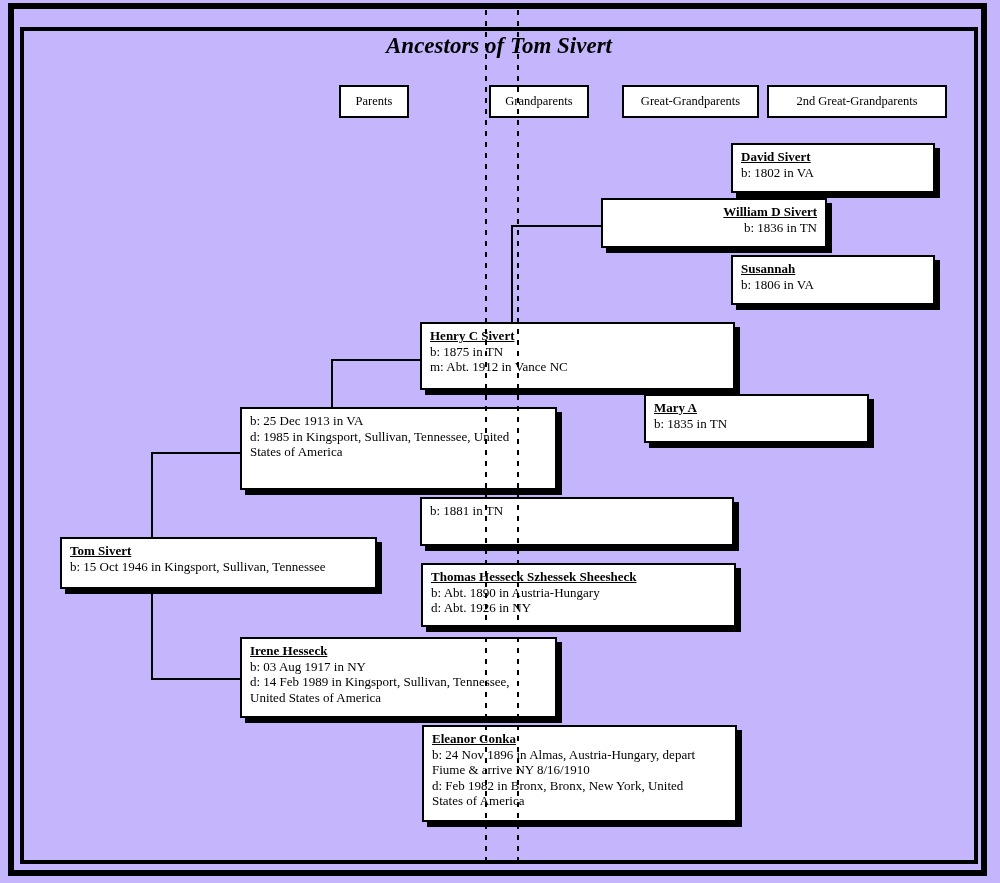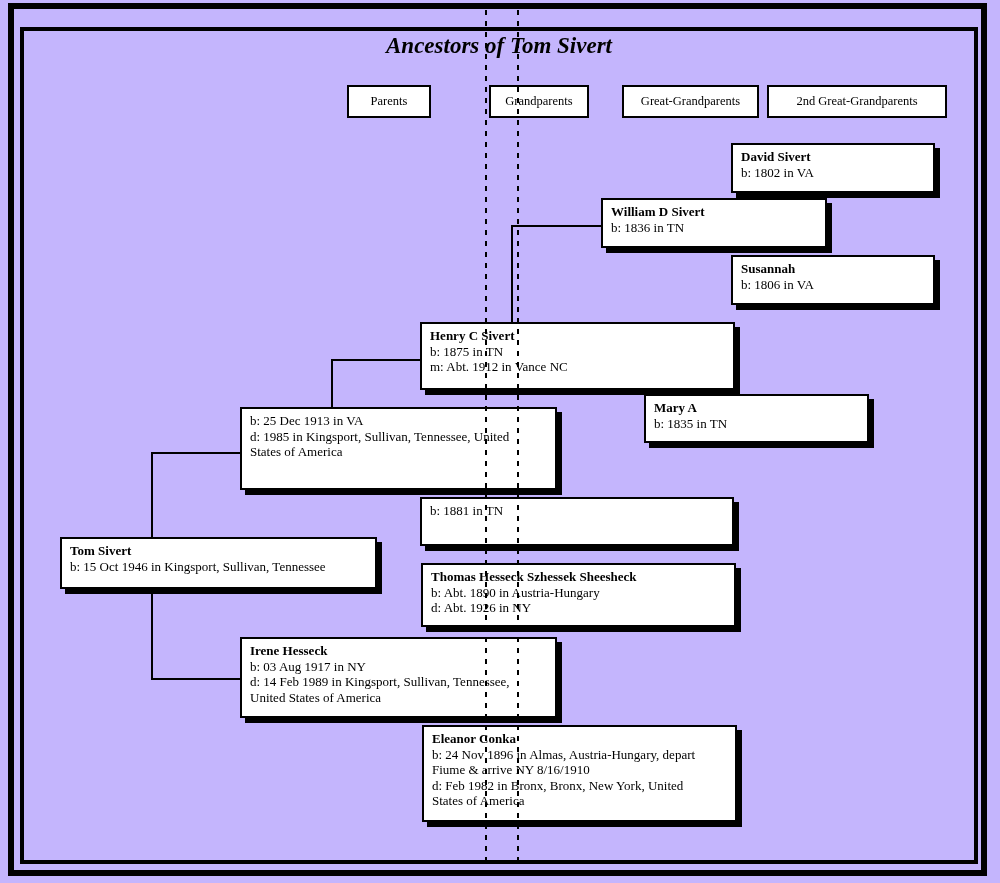--- a/index.html
+++ b/index.html
@@ -16,21 +16,21 @@
   }
   .col-header{
     position:absolute;box-sizing:border-box;border:2px solid #000;background:#fff;
     display:flex;align-items:center;justify-content:center;
     font-size:12.5px;z-index:10;white-space:nowrap;
   }
   .person-box{
     position:absolute;box-sizing:border-box;border:2px solid #000;background:#fff;
     box-shadow:5px 5px 0 0 #000;padding:4px 8px 0 8px;z-index:10;overflow:hidden;
   }
-  .person-name{font-weight:bold;font-size:13px;line-height:15.5px;white-space:nowrap;}
+  .person-name{font-weight:bold;font-size:13px;line-height:15.5px;white-space:nowrap;text-decoration:underline;}
   .person-line{font-size:13px;line-height:15.5px;white-space:nowrap;}
   .connector{position:absolute;background:#000;z-index:5;}
   .page-break{
     position:absolute;top:10px;width:2px;height:858px;z-index:30;
     background:repeating-linear-gradient(to bottom,#000 0 5px,transparent 5px 11px);
   }
 </style>
 </head>
 <body>
 
@@ -42,21 +42,21 @@
       <div class="connector" style="left: 151px; top: 452px; width: 2px; height: 87px;"></div>
       <div class="connector" style="left: 151px; top: 452px; width: 91px; height: 2px;"></div>
       <div class="connector" style="left: 151px; top: 589px; width: 2px; height: 91px;"></div>
       <div class="connector" style="left: 151px; top: 678px; width: 91px; height: 2px;"></div>
       <div class="connector" style="left: 331px; top: 359px; width: 2px; height: 50px;"></div>
       <div class="connector" style="left: 331px; top: 359px; width: 91px; height: 2px;"></div>
       <div class="connector" style="left: 511px; top: 225px; width: 2px; height: 99px;"></div>
       <div class="connector" style="left: 511px; top: 225px; width: 92px; height: 2px;"></div>
     </div>
   <div id="column-layer">
-      <div class="col-header" style="left: 347px; top: 85px; width: 84px; height: 33px;">Parents</div>
+      <div class="col-header" style="left: 339px; top: 85px; width: 70px; height: 33px;">Parents</div>
       <div class="col-header" style="left: 489px; top: 85px; width: 100px; height: 33px;">Grandparents</div>
       <div class="col-header" style="left: 622px; top: 85px; width: 137px; height: 33px;">Great-Grandparents</div>
       <div class="col-header" style="left: 767px; top: 85px; width: 180px; height: 33px;">2nd Great-Grandparents</div>
     </div>
   <div id="person-layer">
       <div class="person-box" style="left: 60px; top: 537px; width: 317px; height: 52px;">
     <div class="person-name">Tom Sivert</div>
   <div class="person-line">b: 15 Oct 1946 in Kingsport, Sullivan, Tennessee</div>
       </div>
       <div class="person-box" style="left: 240px; top: 407px; width: 317px; height: 83px;">
@@ -83,21 +83,21 @@
   <div class="person-line">b: Abt. 1890 in Austria-Hungary</div>
         <div class="person-line">d: Abt. 1926 in NY</div>
       </div>
       <div class="person-box" style="left: 422px; top: 725px; width: 315px; height: 97px;">
     <div class="person-name">Eleanor Conka</div>
   <div class="person-line">b: 24 Nov 1896 in Almas, Austria-Hungary, depart</div>
         <div class="person-line">Fiume &amp; arrive NY 8/16/1910</div>
         <div class="person-line">d: Feb 1982 in Bronx, Bronx, New York, United</div>
         <div class="person-line">States of America</div>
       </div>
-      <div class="person-box" style="left: 601px; top: 198px; width: 226px; height: 50px;">
+      <div class="person-box" style="left: 601px; top: 198px; width: 226px; height: 50px; text-align: right;">
     <div class="person-name">William D Sivert</div>
   <div class="person-line">b: 1836 in TN</div>
       </div>
       <div class="person-box" style="left: 602px; top: 394px; width: 225px; height: 49px; margin-left: 42px;">
     <div class="person-name">Mary A</div>
   <div class="person-line">b: 1835 in TN</div>
       </div>
       <div class="person-box" style="left: 731px; top: 143px; width: 204px; height: 50px;">
     <div class="person-name">David Sivert</div>
   <div class="person-line">b: 1802 in VA</div>

